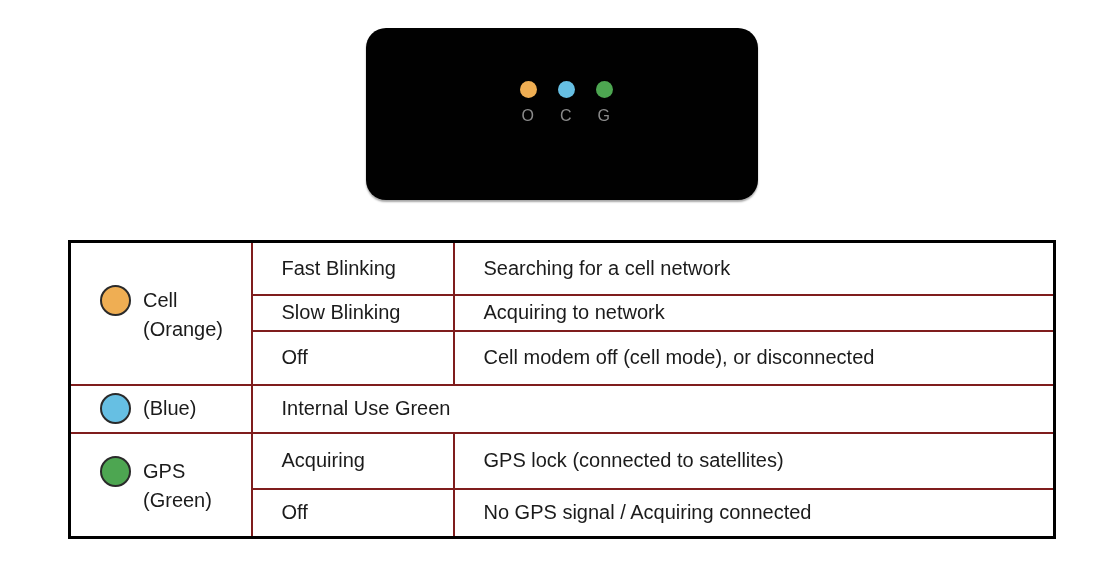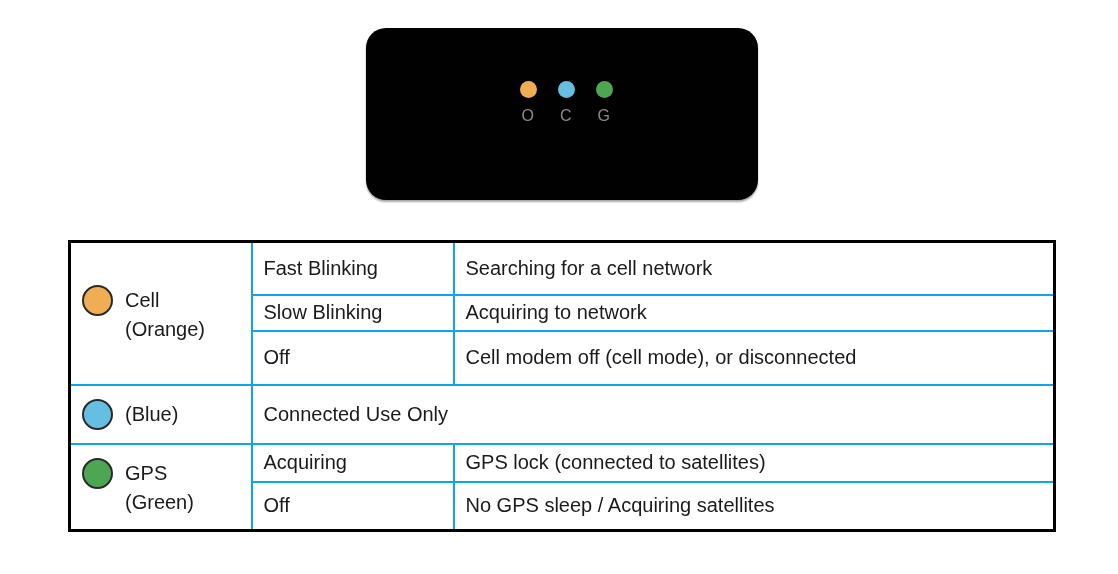--- a/index.html
+++ b/index.html
@@ -11,22 +11,22 @@
           background:#010101;border-radius:20px;box-shadow:0 2px 2px rgba(0,0,0,.35);}
   .led-strip{position:absolute;left:143px;top:53px;display:flex;gap:0;}
   .led-col{width:38px;display:flex;flex-direction:column;align-items:center;}
   .led-dot{width:17px;height:17px;border-radius:50%;}
   .led-tag{margin-top:9px;font-size:16px;line-height:18px;color:#8a8a8a;letter-spacing:.5px;}
 
   
   table.status{position:absolute;left:68px;top:240px;width:985px;
                border-collapse:collapse;table-layout:fixed;
                border:3px solid #000;}
-  table.status td{border:2px solid #0ea5e9;font-size:20px;vertical-align:middle;
-                  padding:0 0 0 11px;overflow:hidden;white-space:nowrap;}
+  table.status td{border:2px solid #7f1d1d;font-size:20px;vertical-align:middle;
+                  padding:0 0 0 29px;overflow:hidden;white-space:nowrap;}
   td.ledcell{padding:0 0 0 11px;vertical-align:top;}
   td.ledcell.vcenter{vertical-align:middle;}
   .led-row{display:flex;gap:12px;align-items:flex-start;}
   .led-row.inline{align-items:center;}
   .circle{flex:0 0 auto;width:31px;height:31px;border-radius:50%;border:2px solid #2a2a2a;box-sizing:border-box;}
   .led-texts{display:flex;flex-direction:column;}
   .led-name{line-height:31px;}
   .led-colorlabel{line-height:26px;text-align:right;}
   .pad-top-lg{padding-top:22px;}
   .pad-top-sm{padding-top:13px;}
@@ -74,42 +74,42 @@
         <td>Searching for a cell network</td>
       </tr>
       <tr style="height:36px">
         <td>Slow Blinking</td>
         <td>Acquiring to network</td>
       </tr>
       <tr style="height:54px">
         <td>Off</td>
         <td>Cell modem off (cell mode), or disconnected</td>
       </tr>
-      <tr style="height:59px">
+      <tr style="height:48px">
         <td class="ledcell vcenter">
           <div class="led-row inline">
             <span class="circle" style="background-color: rgb(102, 191, 227);"></span>
             <span>(Blue)</span>
           </div>
         </td>
-        <td colspan="2">Connected Use Only</td>
+        <td colspan="2">Internal Use Green</td>
       </tr>
-      <tr style="height:38px">
+      <tr style="height:56px">
         <td class="ledcell pad-top-sm" rowspan="2">
           <div class="led-row">
             <span class="circle" style="background-color: rgb(77, 166, 81);"></span>
             <div class="led-texts">
               <span class="led-name">GPS</span>
               <span class="led-colorlabel">(Green)</span>
             </div>
           </div>
         </td>
         <td>Acquiring</td>
         <td>GPS lock (connected to satellites)</td>
       </tr>
       <tr style="height:49px">
         <td>Off</td>
-        <td>No GPS sleep / Acquiring satellites</td>
+        <td>No GPS signal / Acquiring connected</td>
       </tr>
     </tbody>
   </table>
 
 </div>
 
 </body></html>

